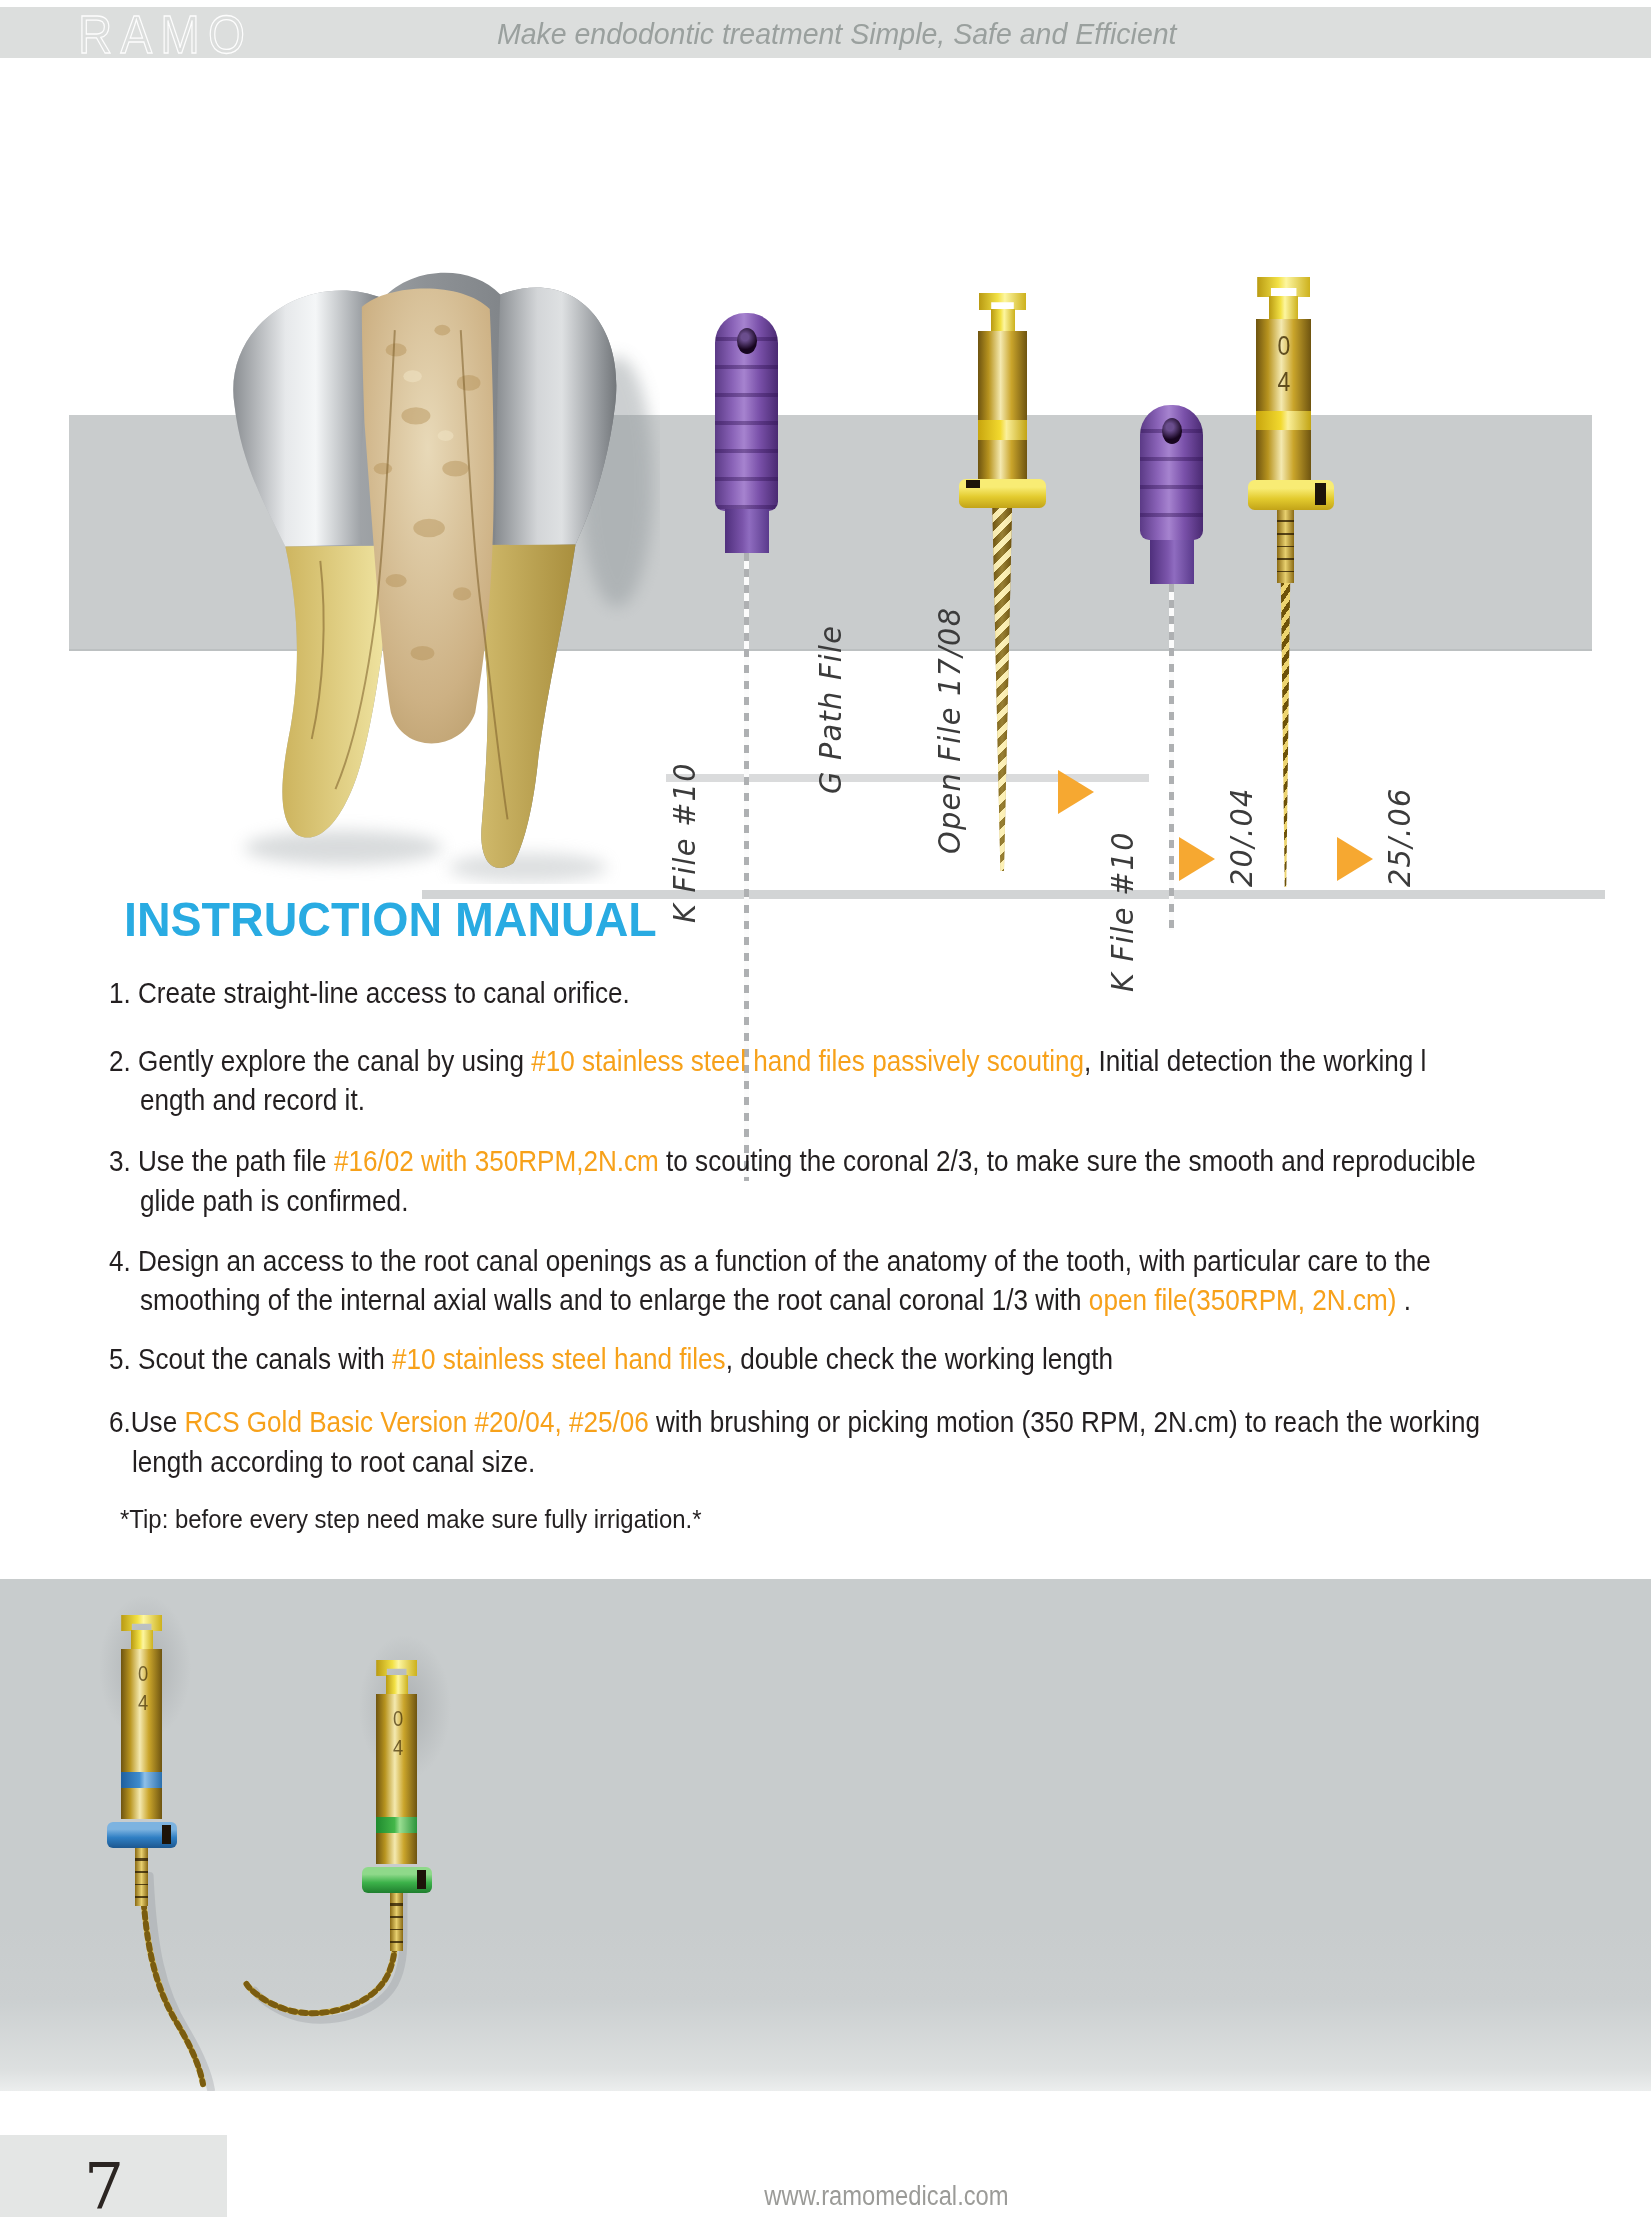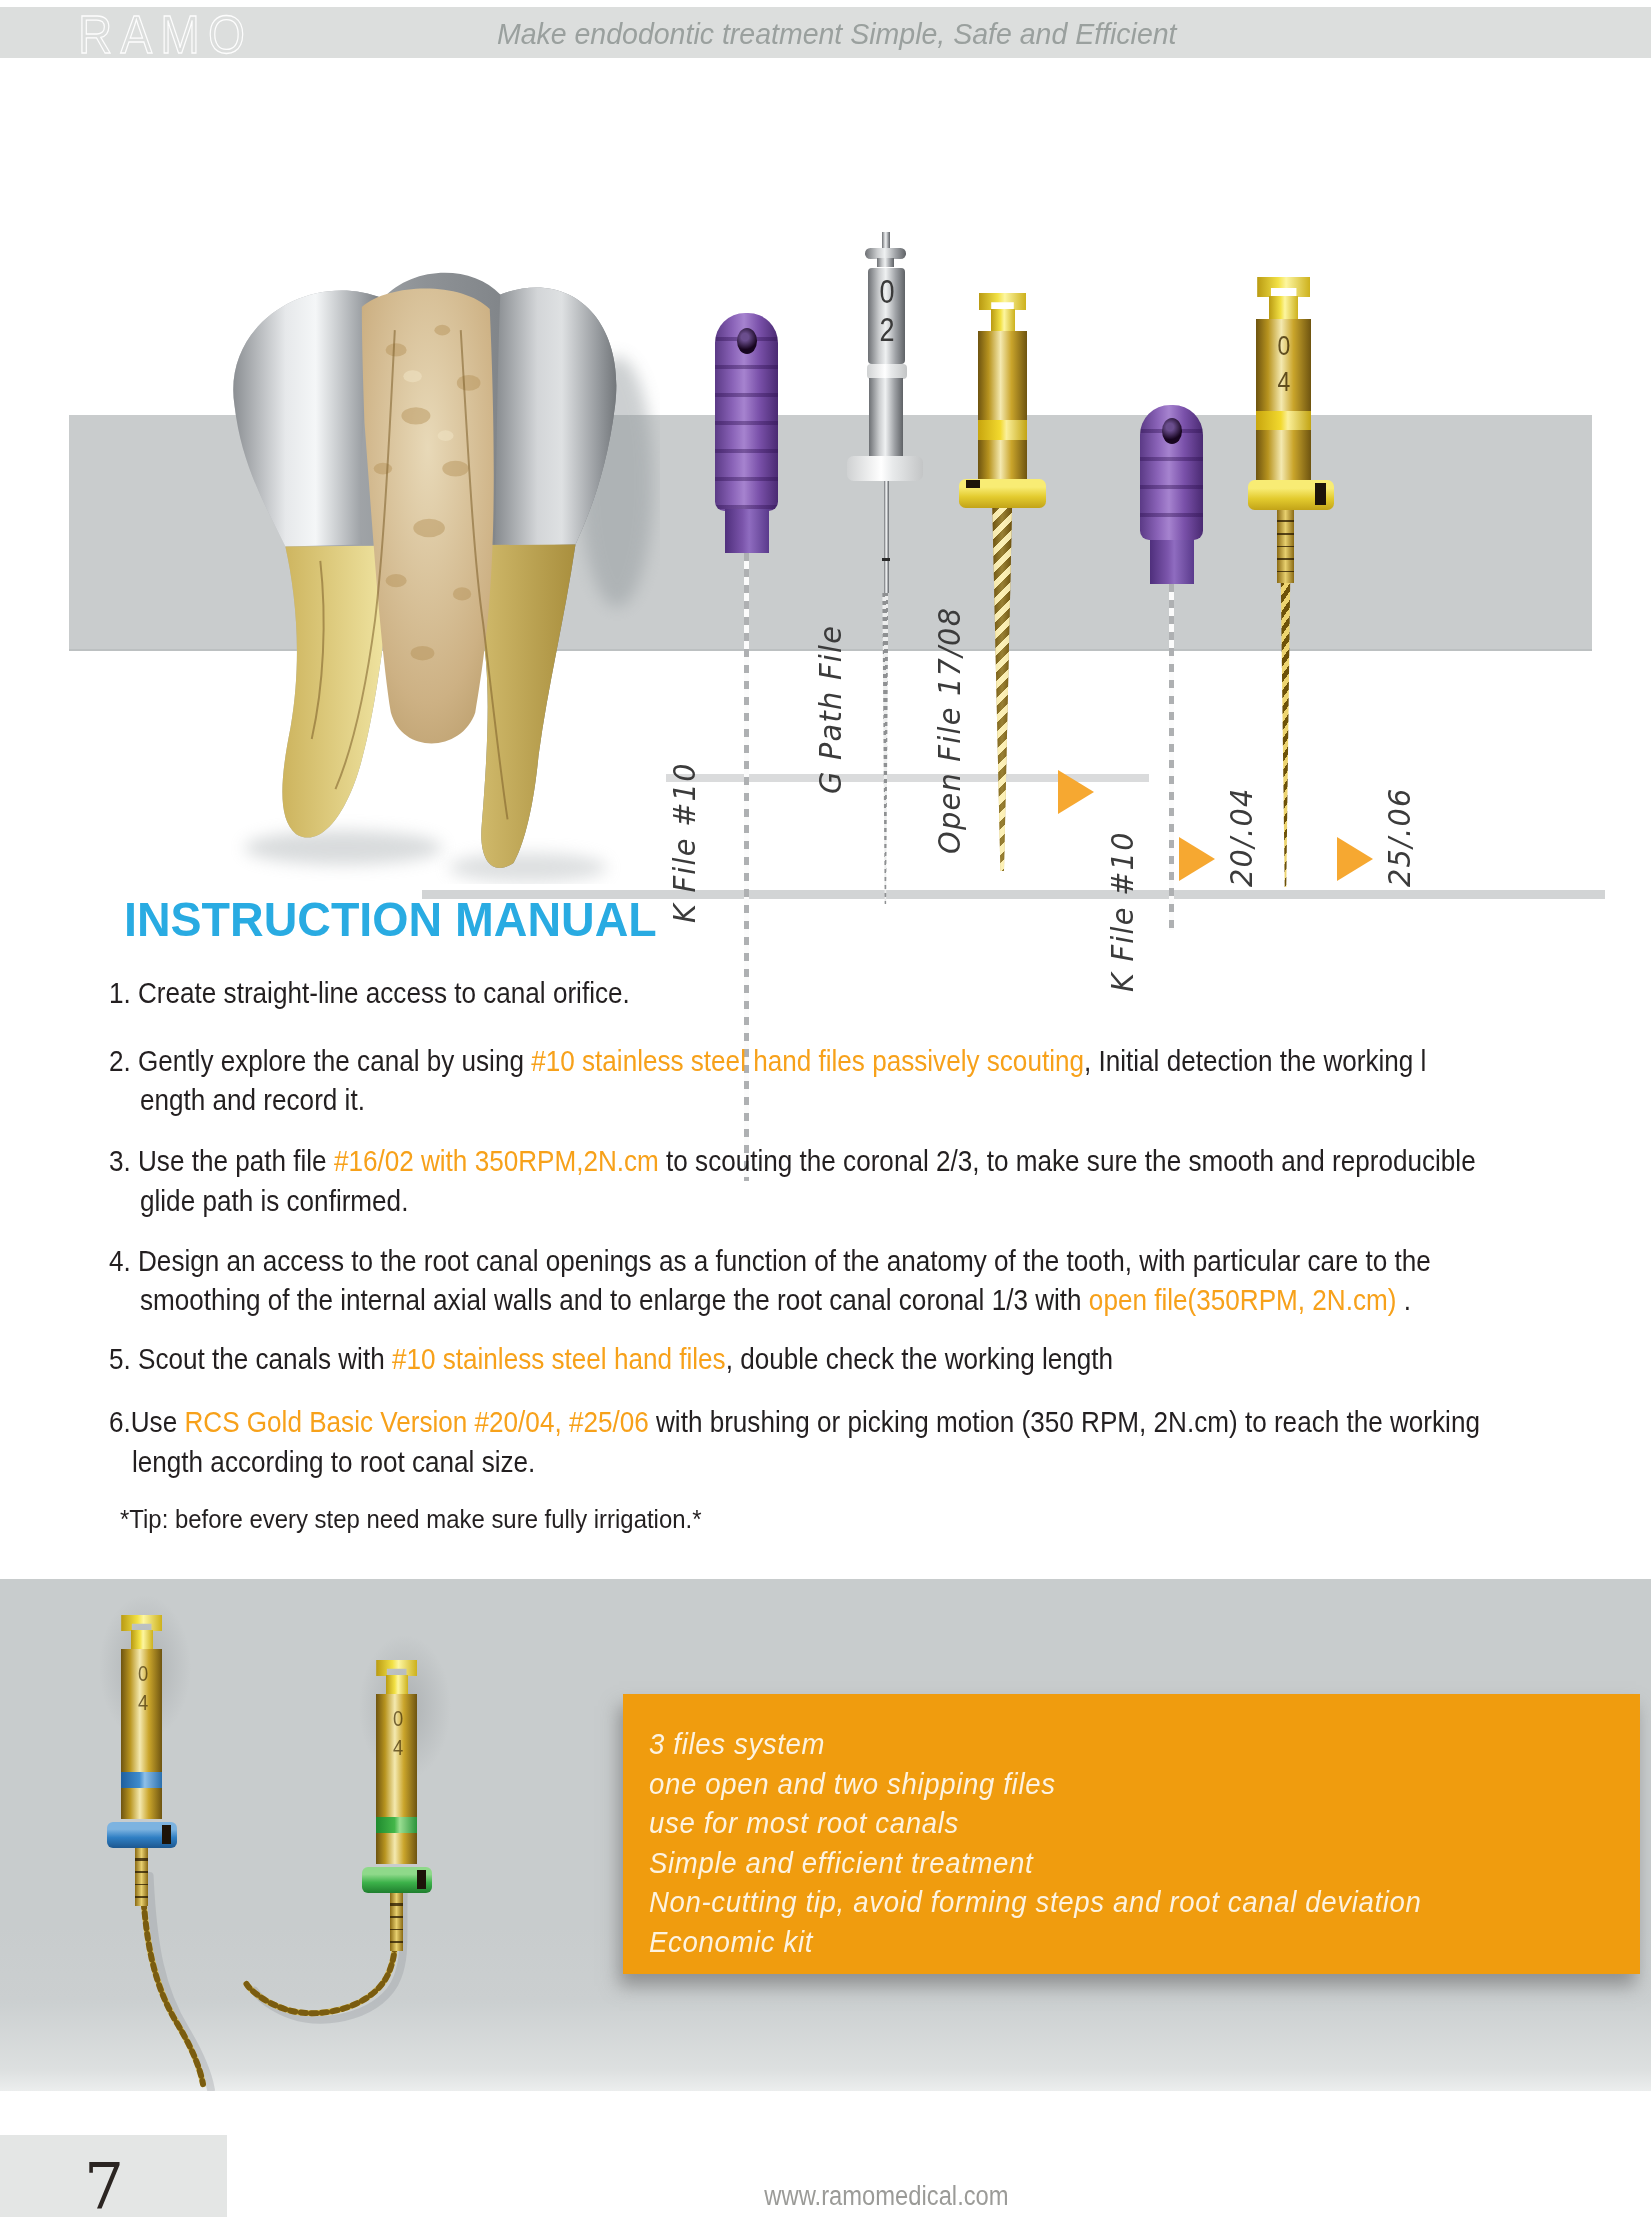--- a/index.html
+++ b/index.html
@@ -167,33 +167,20 @@
   <div class="abs lineA"></div>
   <div class="abs lineB"></div>
 
   <div class="abs" style="left:715px;top:313px;width:63px;height:633px">
     <div class="abs purple-handle" style="left:0;top:0;height:198px"></div>
     <div class="abs handle-hole" style="left:22px;top:14.5px"></div>
     <div class="abs purple-collar" style="left:10px;top:196px;width:44px;height:44px"></div>
     <div class="abs k-wire" style="left:29px;top:240px;height:628px"></div>
   </div>
 
-  <div class="abs" style="left:860px;top:232px;width:53px;height:672px">
-    <div class="abs steel" style="left:22px;top:0;width:8px;height:17px"></div>
-    <div class="abs steel" style="left:5.3px;top:16px;width:41px;height:10.5px;border-radius:5.3px"></div>
-    <div class="abs steel" style="left:17px;top:26px;width:17px;height:9.2px"></div>
-    <div class="abs steel" style="left:8px;top:36px;width:37px;height:96px;border-radius:4px"></div>
-    <div class="abs vdigits" style="left:14.5px;top:41px">02</div>
-    <div class="abs white-ring" style="left:6.6px;top:132px;width:40px;height:14.5px"></div>
-    <div class="abs steel" style="left:9.2px;top:146px;width:34px;height:78px"></div>
-    <div class="abs white-ring" style="left:-13px;top:224px;width:76px;height:25px;border-radius:6.6px"></div>
-    <div class="abs steel" style="left:24px;top:249px;width:5.3px;height:112px"></div>
-    <div class="abs" style="left:22.4px;top:326px;width:8px;height:2.6px;background:#2a2a2a"></div>
-    <div class="abs coil-wire" style="left:22.4px;top:361px;height:311px"></div>
-  </div>
 
   <div class="abs" style="left:959px;top:293px;width:87px;height:580px">
     <div class="abs gold-bright latch-cap" style="left:20px;top:0;width:47px;height:17px"></div>
     <div class="abs gold-bright" style="left:32px;top:16px;width:24px;height:22.4px"></div>
     <div class="abs gold" style="left:19px;top:38px;width:49px;height:148px"></div>
     <div class="abs yellow-ring" style="left:19px;top:127px;width:49px;height:20px"></div>
     <div class="abs yellow-collar" style="left:0;top:186px;width:87px;height:29px"></div>
     <div class="abs collar-notch" style="left:6.6px;top:187px;width:14.5px;height:8px"></div>
     <div class="abs open-tip" style="left:32px;top:215px;width:22.4px;height:363px"></div>
   </div>
@@ -300,27 +287,19 @@
     <div class="abs gold-bright latch-cap" style="left:9.2px;top:0;width:41px;height:16px"></div>
     <div class="abs gold-bright" style="left:18.5px;top:14.5px;width:22.4px;height:20px"></div>
     <div class="abs gold" style="left:9.2px;top:34px;width:41px;height:170px"></div>
     <div class="abs vdigits small-digits" style="left:18.5px;top:44px">04</div>
     <div class="abs green-ring" style="left:9.2px;top:157px;width:41px;height:16px"></div>
     <div class="abs green-collar" style="left:-5.3px;top:207px;width:70px;height:26px"></div>
     <div class="abs collar-notch" style="left:50px;top:210px;width:8.6px;height:18.5px"></div>
     <div class="abs tick-shaft" style="left:23px;top:233px;width:13px;height:58px"></div>
   </div>
 
-  <div class="abs orange-box">
-    <div class="abs feature-line" style="left:26px;top:34px">3 files system</div>
-    <div class="abs feature-line" style="left:26px;top:74px">one open and two shipping files</div>
-    <div class="abs feature-line" style="left:26px;top:113px">use for most root canals</div>
-    <div class="abs feature-line" style="left:26px;top:153px">Simple and efficient treatment</div>
-    <div class="abs feature-line" style="left:26px;top:192px">Non-cutting tip, avoid forming steps and root canal deviation</div>
-    <div class="abs feature-line" style="left:26px;top:232px">Economic kit</div>
-  </div>
 
   <div class="abs page-box"></div>
   <div class="abs page-num">7</div>
   <div class="abs website">www.ramomedical.com</div>
 
 </div>
 
 
 </body></html>

